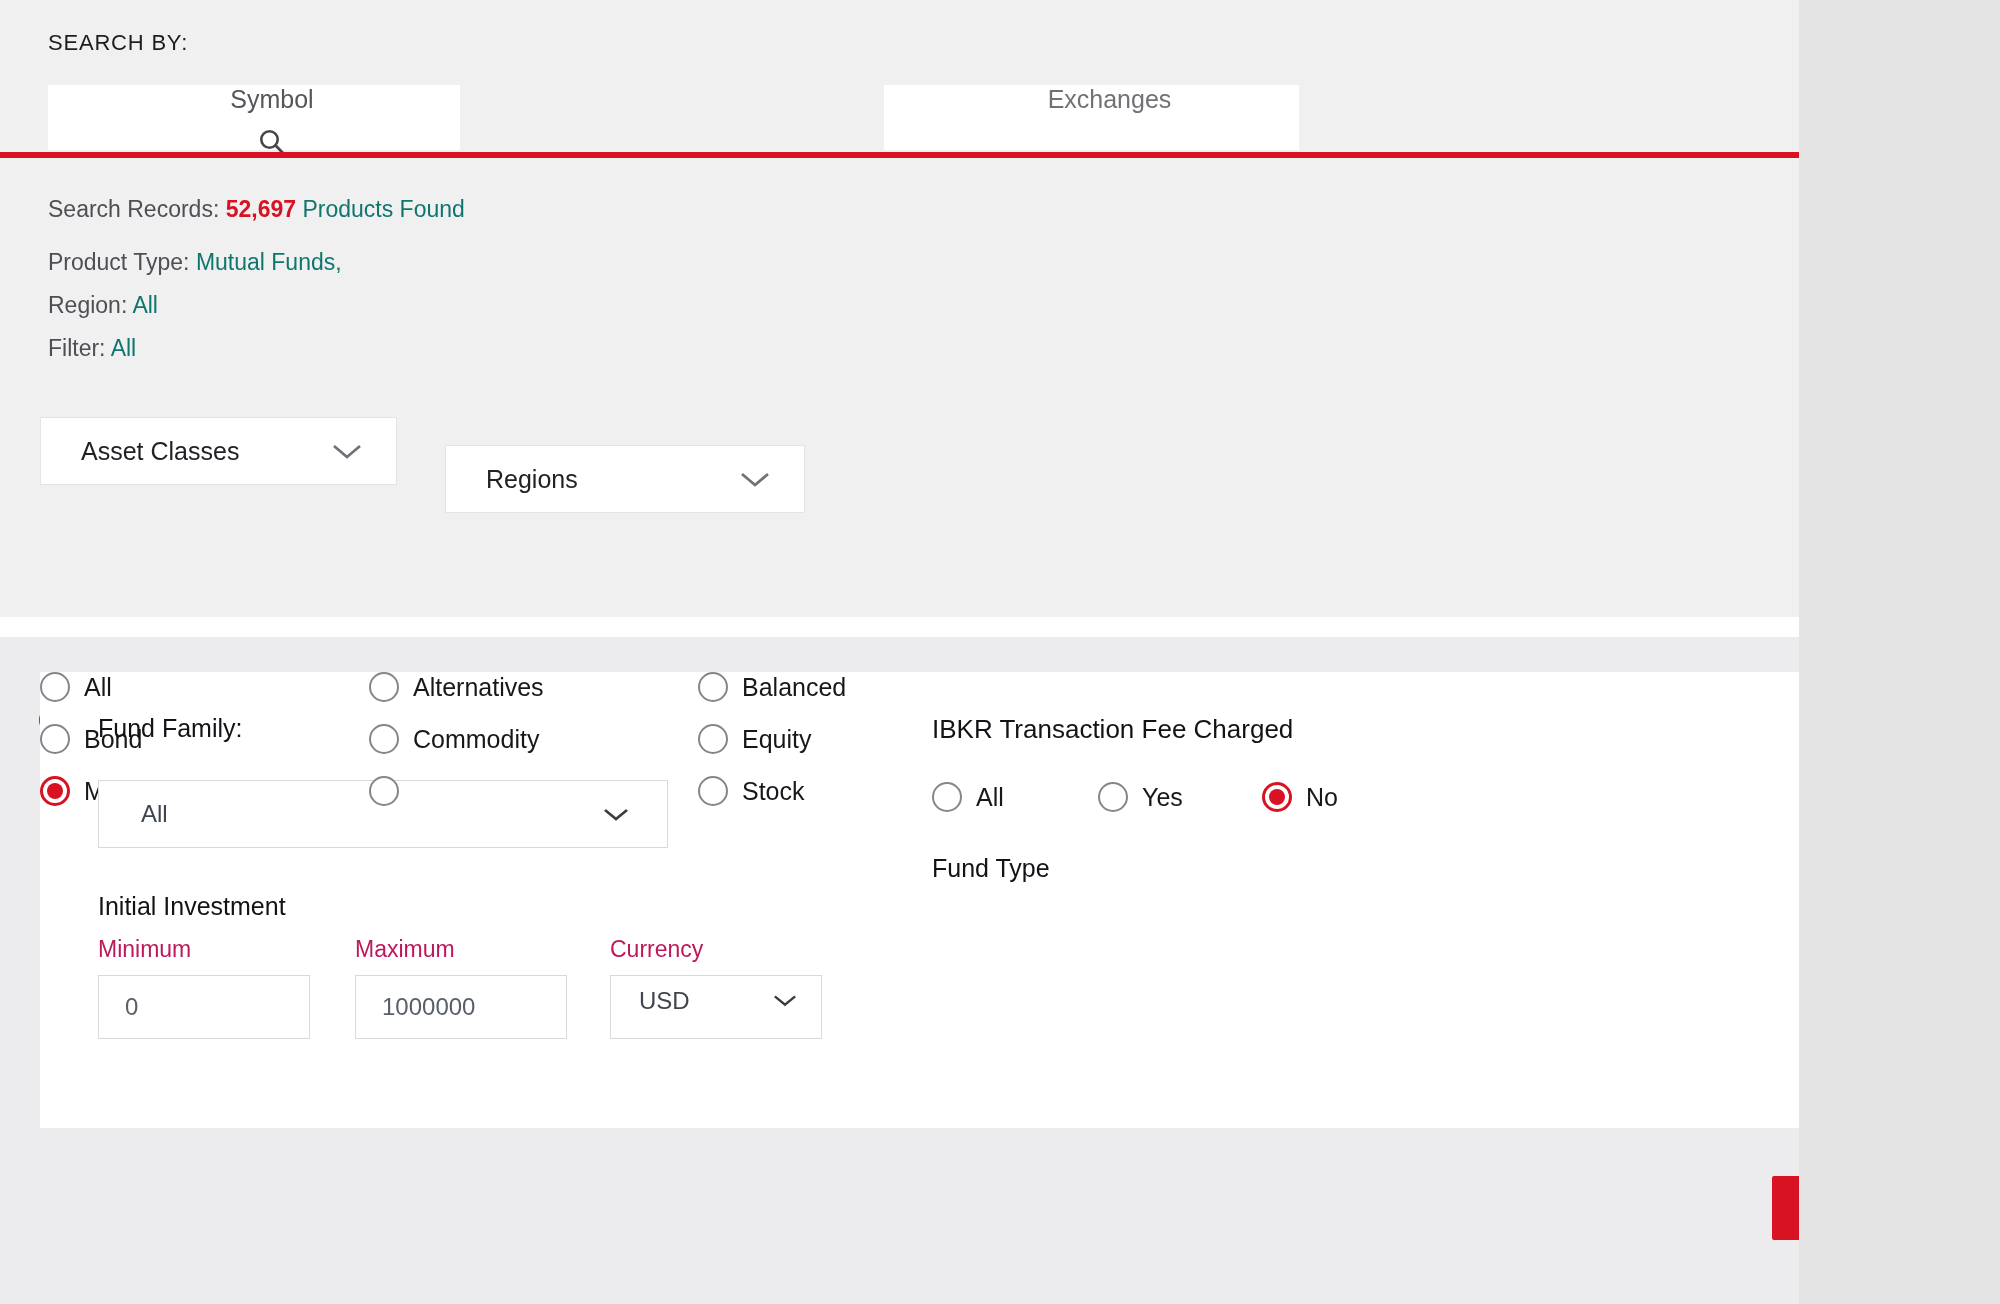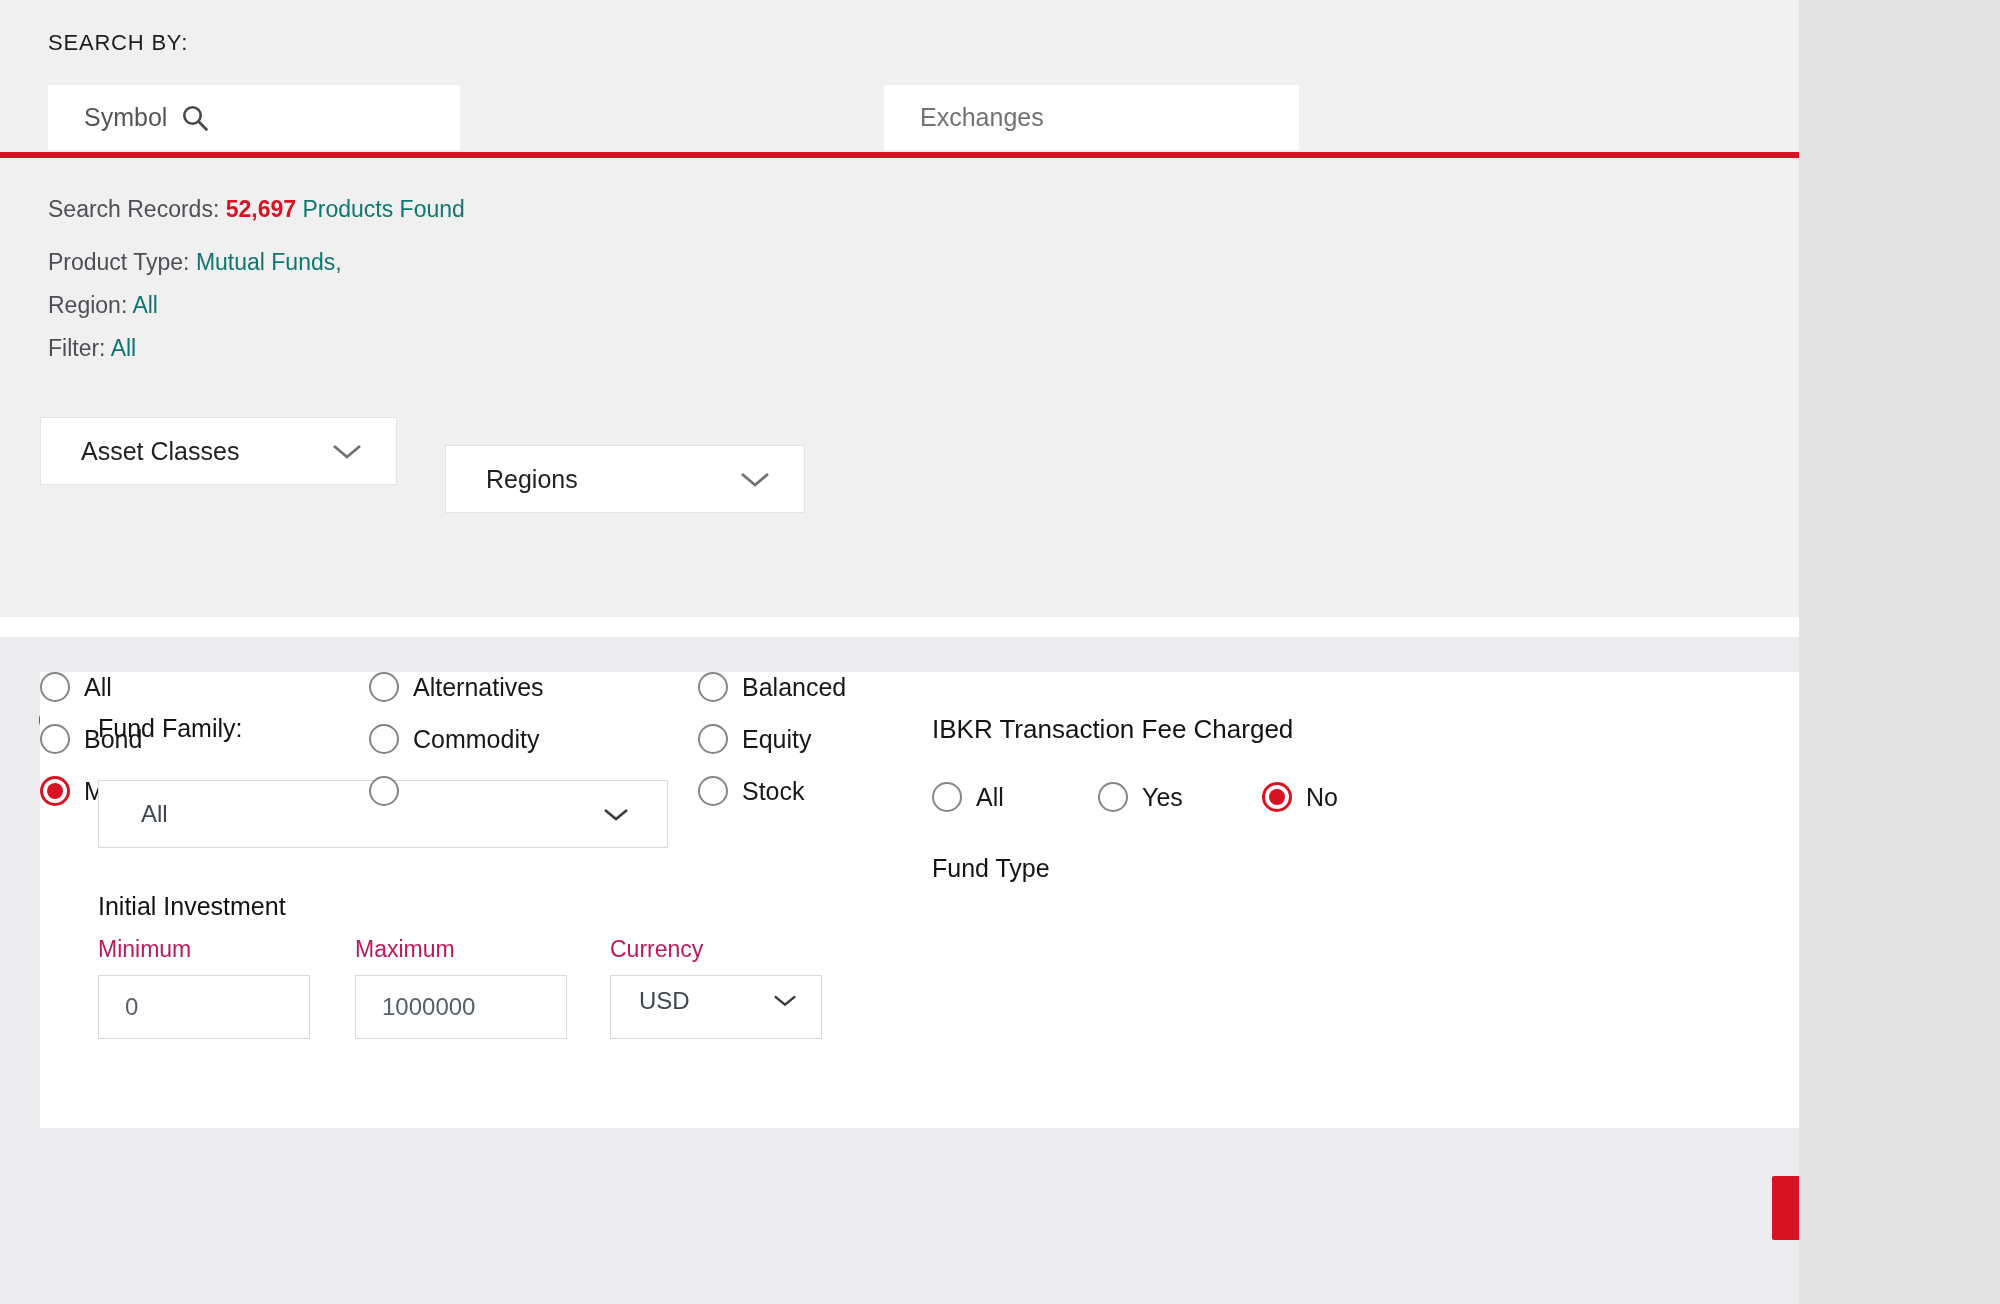--- a/index.html
+++ b/index.html
@@ -12,21 +12,21 @@
   }
 
   
   .top-section { position:absolute; left:0; top:0; width:2000px; height:158px; background:#f0f0f1; }
   .search-by {
     position:absolute; left:48px; top:30px;
     font-size:22px; font-weight:500; letter-spacing:0.8px; color:#1d1d1f;
   }
   .tab {
     position:absolute; top:85px; height:65px; background:#ffffff;
-    display:flex; align-items:center; padding-left:36px; cursor:pointer;
+    display:flex; align-items:center; padding-left:36px; cursor:pointer;flex-direction:column;
   }
   .tab-symbol   { left:48px;  width:412px; color:#55565a; font-size:25px; gap:14px; }
   .tab-products {
     left:478px; width:384px; height:73px; background:#d81222;
     color:#ffffff; font-weight:700; font-size:25px; padding-bottom:6px;
   }
   .tab-exchanges{ left:884px; width:415px; color:#717276; font-size:25px; }
   .red-line { position:absolute; left:0; top:152px; width:2000px; height:6px; background:#d81222; }
 
   

